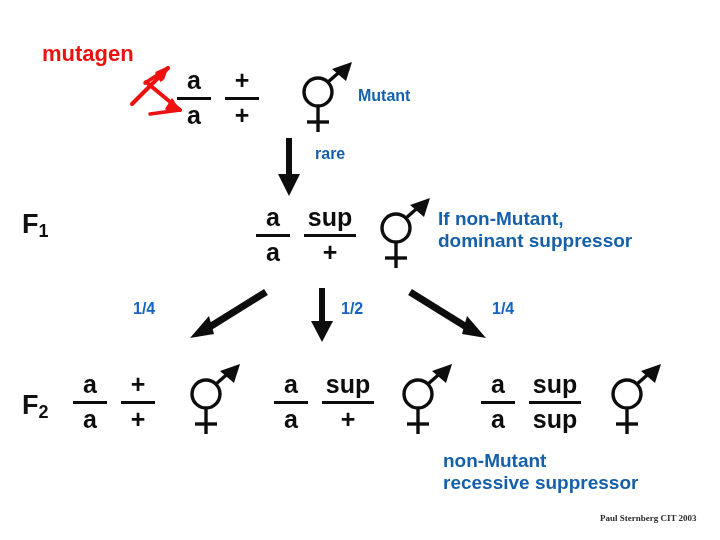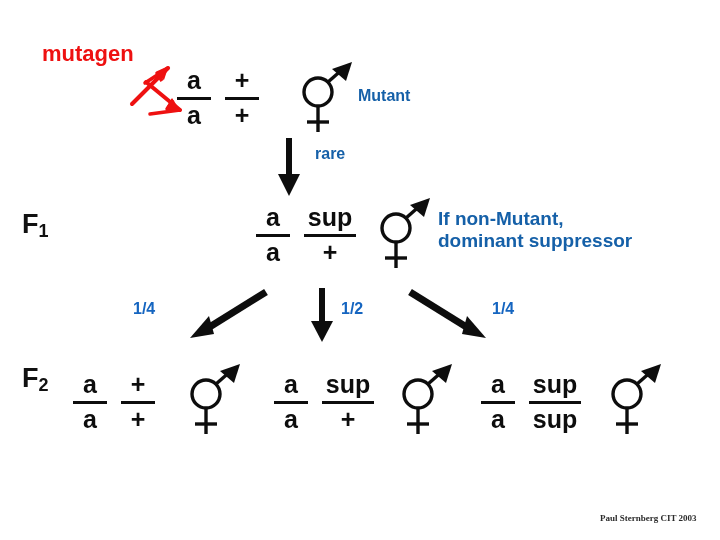--- a/index.html
+++ b/index.html
@@ -217,21 +217,21 @@
   <div class="abs ratio" style="left:320px; top:300px;margin-left:21px;">1/2</div>
 
   <div class="abs" style="left:404px; top:288px;">
     <svg width="90" height="54" viewBox="0 0 90 54">
       <line x1="6" y1="4" x2="64" y2="40" stroke="#0d0d0d" stroke-width="7"></line>
       <path d="M82 50 L58 46 L63 28 Z" fill="#0d0d0d"></path>
     </svg>
   </div>
   <div class="abs ratio" style="left:492px; top:300px;">1/4</div>
 
-  <div class="abs gen-label" style="left:22px; top:365px;">
+  <div class="abs gen-label" style="left:22px; top:392px;">
     <span>F</span><span class="sub">2</span>
   </div>
 
   <div class="abs genotype" style="left:73px; top:372px;">
     <div class="frac">
       <span class="num">a</span>
       <span class="bar"></span>
       <span class="den">a</span>
     </div>
     <div class="frac">
@@ -287,16 +287,18 @@
   <div class="abs" style="left:605px; top:362px;">
     <svg class="herm" width="62" height="76" viewBox="0 0 62 76">
       <circle cx="22" cy="32" r="14" stroke="#0d0d0d" stroke-width="3.4" fill="none"></circle>
       <line x1="22" y1="46" x2="22" y2="72" stroke="#0d0d0d" stroke-width="3.4"></line>
       <line x1="11" y1="62" x2="33" y2="62" stroke="#0d0d0d" stroke-width="3.4"></line>
       <line x1="32" y1="22" x2="48" y2="8" stroke="#0d0d0d" stroke-width="3.4"></line>
       <path d="M56 2 L36 9 L50 21 Z" fill="#0d0d0d"></path>
     </svg>
   </div>
 
+  <div class="abs note md" style="left:443px; top:450px; text-align:left;">non-Mutant
+recessive suppressor</div>
 
   <div class="abs credit" style="left:600px; top:513px;">Paul Sternberg CIT 2003</div>
 
 </div>
 
 </body></html>

